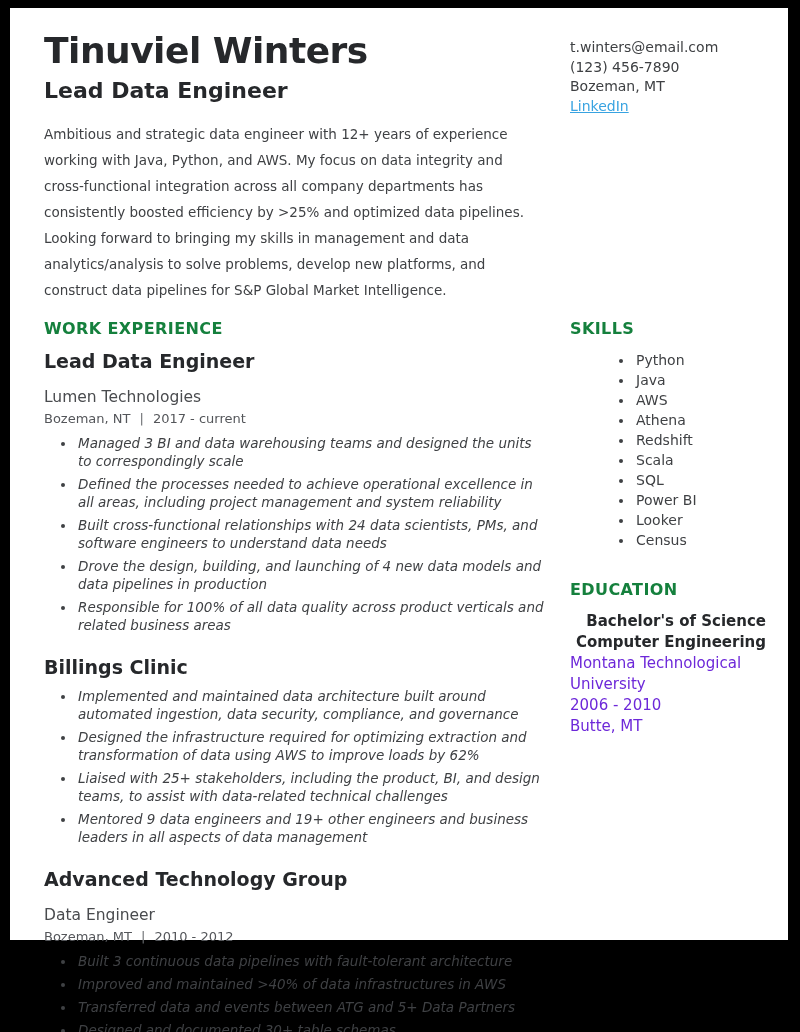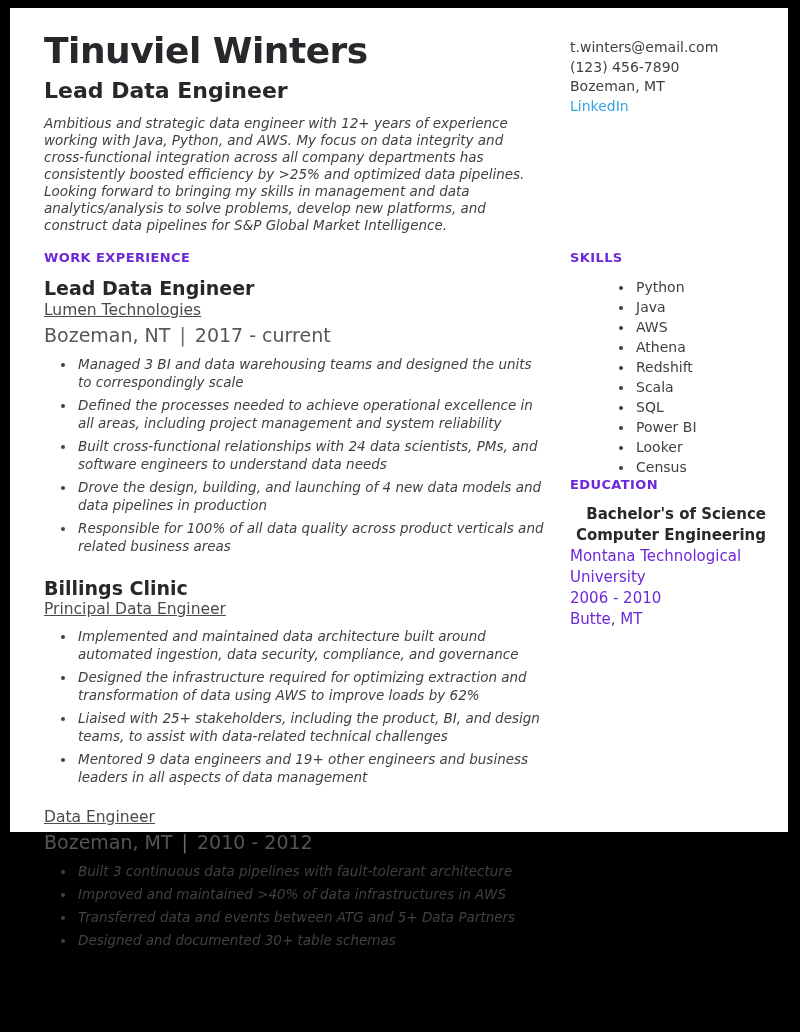--- a/index.html
+++ b/index.html
@@ -6,21 +6,21 @@
   body{
     width:800px;height:1032px;
     background:#000;
     font-family:"DejaVu Sans", sans-serif;
     position:relative;
     overflow:hidden;
   }
   .page{
     position:absolute;
     left:10px; top:8px;
-    width:778px; height:824px;
+    width:778px; height:932px;
     background:#ffffff;
     box-sizing:border-box;
     padding:22px 22px 0 34px;
   }
   .grid{
     display:grid;
     grid-template-columns:1fr 196px;
     column-gap:24px;
   }
   
@@ -33,65 +33,64 @@
     margin:0;
   }
   .job-title-main{
     font-size:22px;
     font-weight:700;
     color:#26282b;
     margin:7px 0 0 0;
     line-height:1.2;
   }
   .summary{
-    margin-top:10px;
+    margin-top:16px;
     font-size:13.5px;
-    font-style:italic;
-    line-height:17px;
+    line-height:26px;
     color:#3f4144;
     max-width:504px;
   }
   .contact{
     padding-top:8px;
     font-size:14px;
     line-height:19.5px;
     color:#3e4043;
   }
   .contact div{white-space:nowrap;}
   .contact a{
     color:#38a3e1;
+    text-decoration:underline;
     cursor:pointer;
   }
   
   .row2{margin-top:16px;}
   .section-title{
-    font-size:13px;
+    font-size:16px;
     font-weight:700;
     letter-spacing:0.4px;
-    color:#6d28d9;
+    color:#15803d;
     margin:0 0 12px 0;
   }
   
   .job{margin-bottom:22px;}
   .job-heading{
     font-size:19px;
     font-weight:700;
     color:#26282b;
     margin:0;
     line-height:1.25;
   }
   .job-sub{
     font-size:15.5px;
     color:#494b4e;
-    margin-top:0;
+    margin-top:14px;
     line-height:1.25;
-    text-decoration:underline;
   }
   .job-meta{
-    font-size:19px;
+    font-size:13px;
     color:#54565a;
     margin-top:4px;
     line-height:1.25;
   }
   .job-meta .pipe{margin:0 9px;color:#6a6c70;}
   ul.bullets{
     margin:7px 0 0 0;
     padding-left:32px;
     list-style:disc outside;
     font-style:italic;
@@ -109,21 +108,21 @@
     padding-left:20px;
     list-style:disc outside;
   }
   ul.skills li{
     font-size:14px;
     line-height:20px;
     color:#3f4144;
     padding-left:2px;
     margin-left:44px;
   }
-  .edu{}
+  .edu{margin-top:30px;}
   .edu-line{
     font-size:15px;
     line-height:21px;
     color:#6d28d9;
   }
   .edu-line.bold{
     font-weight:700;
     color:#26282b;
     text-align:right;
   }
@@ -162,30 +161,30 @@
           <li>Managed 3 BI and data warehousing teams and designed the units to correspondingly scale</li>
           <li>Defined the processes needed to achieve operational excellence in all areas, including project management and system reliability</li>
           <li>Built cross-functional relationships with 24 data scientists, PMs, and software engineers to understand data needs</li>
           <li>Drove the design, building, and launching of 4 new data models and data pipelines in production</li>
           <li>Responsible for 100% of all data quality across product verticals and related business areas</li>
         </ul>
       </div>
 
       <div class="job">
         <div class="job-heading">Billings Clinic</div>
-        <div class="job-sub">Principal Data Engineer</div>
         <ul class="bullets">
           <li>Implemented and maintained data architecture built around automated ingestion, data security, compliance, and governance</li>
           <li>Designed the infrastructure required for optimizing extraction and transformation of data using AWS to improve loads by 62%</li>
           <li>Liaised with 25+ stakeholders, including the product, BI, and design teams, to assist with data-related technical challenges</li>
           <li>Mentored 9 data engineers and 19+ other engineers and business leaders in all aspects of data management</li>
         </ul>
       </div>
 
       <div class="job">
+        <div class="job-heading">Advanced Technology Group</div>
         <div class="job-sub">Data Engineer</div>
         <div class="job-meta">
           <span>Bozeman, MT</span><span class="pipe">|</span><span>2010 - 2012</span>
         </div>
         <ul class="bullets">
           <li>Built 3 continuous data pipelines with fault-tolerant architecture</li>
           <li>Improved and maintained &gt;40% of data infrastructures in AWS</li>
           <li>Transferred data and events between ATG and 5+ Data Partners</li>
           <li>Designed and documented 30+ table schemas</li>
         </ul>

